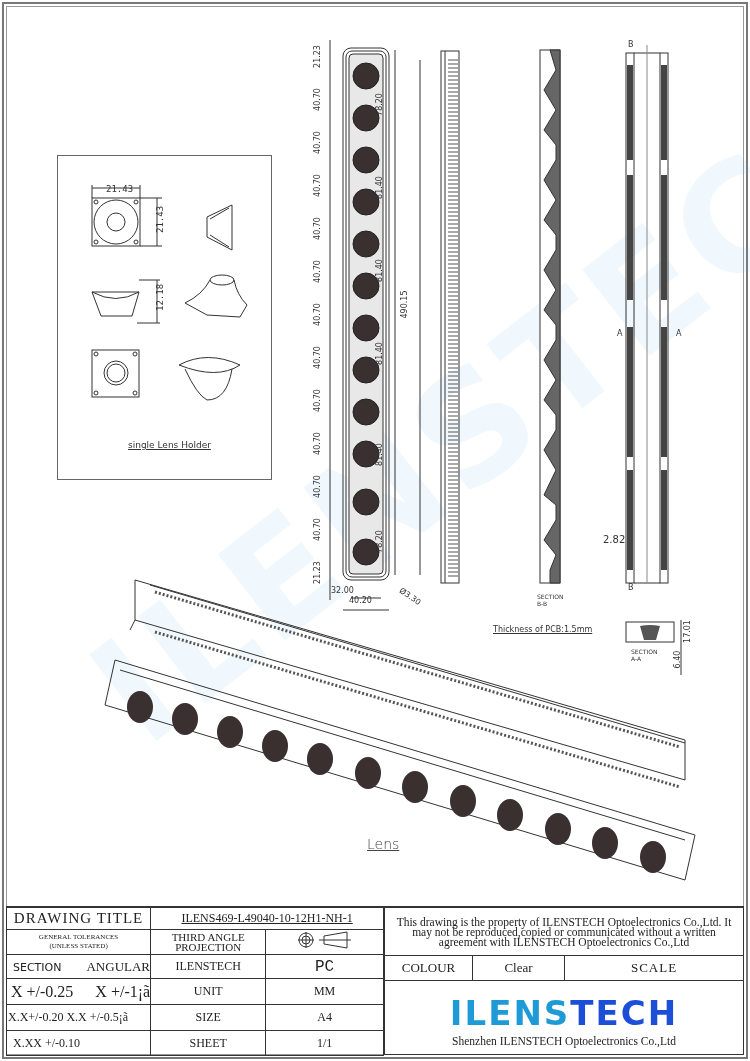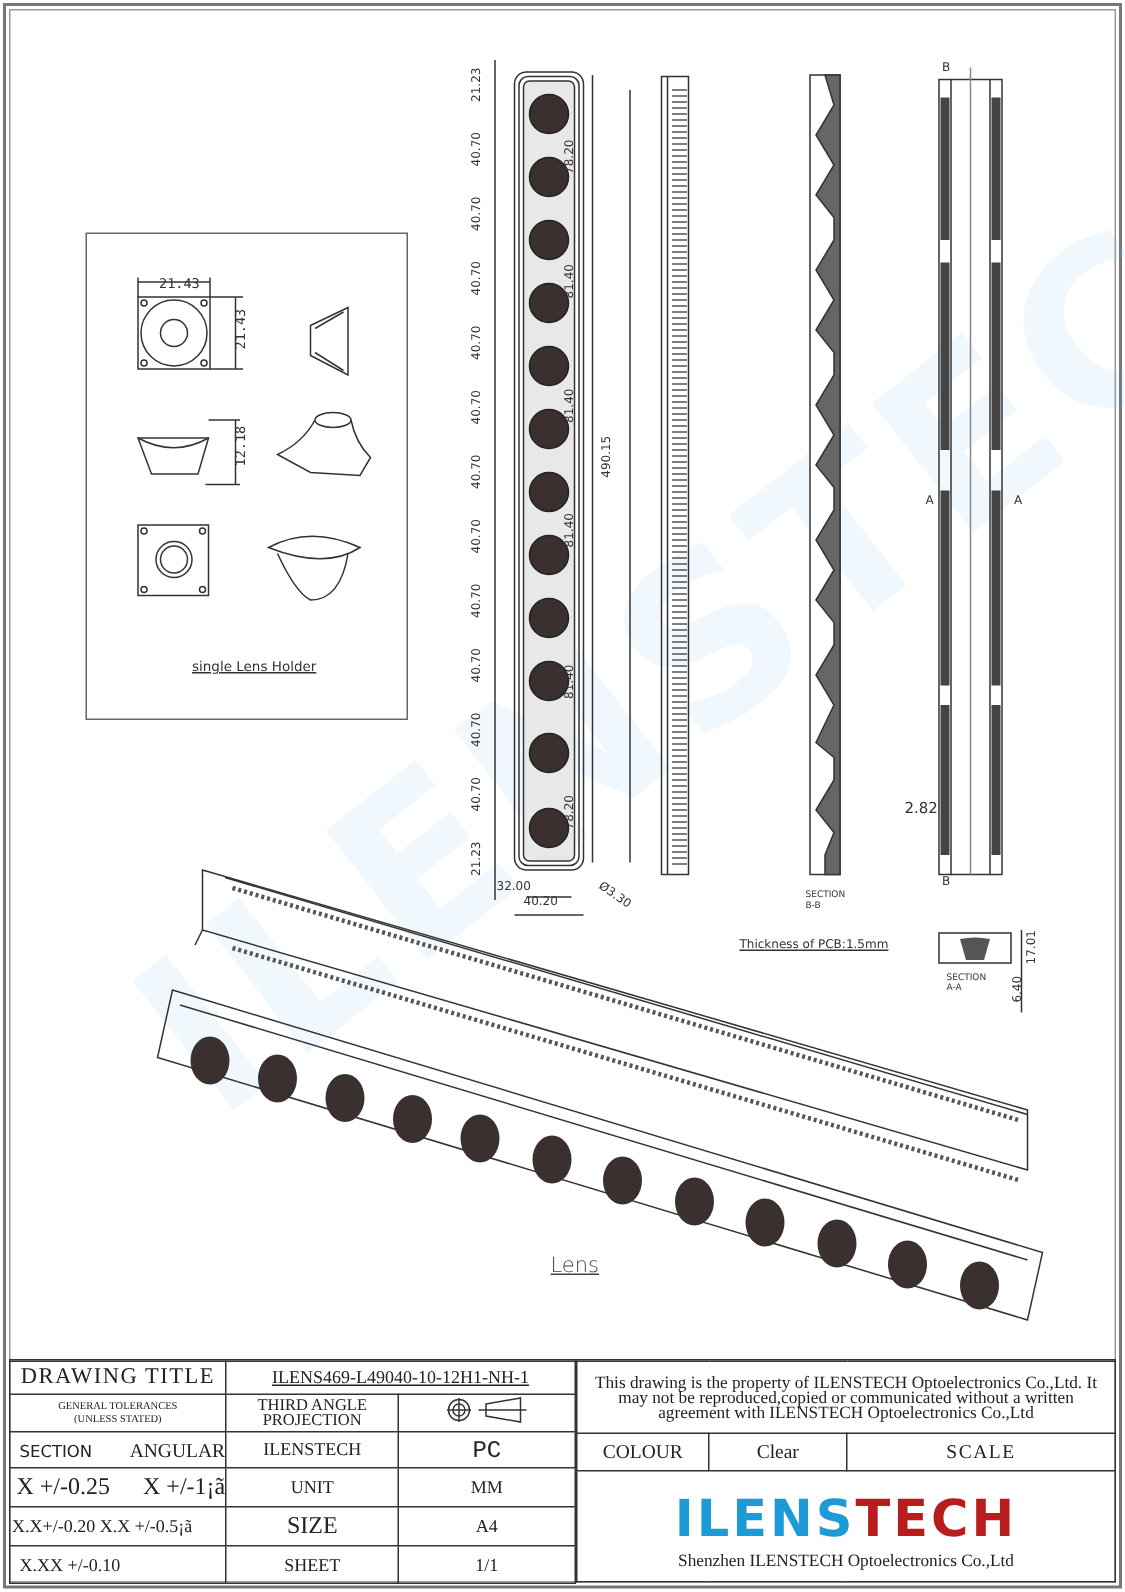--- a/index.html
+++ b/index.html
@@ -261,21 +261,21 @@
         <span style="margin-left:18px;">X  +/-1¡ã</span>
       </td>
       <td style="font-size:12px;">UNIT</td>
       <td style="font-size:12px;">MM</td>
     </tr>
     <tr style="height:26px">
       <td style="text-align:left;padding-left:1px;font-size:12px;white-space:nowrap;">
         <span>X.X+/-0.20</span>
         <span>X.X +/-0.5¡ã</span>
       </td>
-      <td style="font-size:16px;margin-top:12px;">SIZE</td>
+      <td style="font-size:12px;margin-top:12px;">SIZE</td>
       <td style="font-size:12px;">A4</td>
     </tr>
     <tr style="height:25px">
       <td style="text-align:left;padding-left:6px;font-size:12px;">
         <span>X.XX +/-0.10</span>
       </td>
       <td style="font-size:12px;">SHEET</td>
       <td style="font-size:12px;">1/1</td>
     </tr>
   </tbody>
@@ -286,20 +286,20 @@
       <td colspan="3" style="font-size:11.5px;line-height:10px;padding:0 6px;">This drawing is the property of ILENSTECH Optoelectronics Co.,Ltd. It may not be reproduced,copied or communicated without a written agreement with ILENSTECH Optoelectronics Co.,Ltd</td>
     </tr>
     <tr style="height:25px">
       <td style="width:88px;font-size:13px;">COLOUR</td>
       <td style="width:92px;font-size:13px;">Clear</td>
       <td style="font-size:13px;letter-spacing:1px;">SCALE</td>
     </tr>
     <tr>
       <td colspan="3" style="padding-top:4px;">
         <div class="logo">
-          <span style="color:#1e9ad6;">ILENS</span><span style="color:#b91c1c;text-align:right;">TECH</span>
+          <span style="color:#1e9ad6;">ILENS</span><span style="color:#1d4ed8;text-align:right;">TECH</span>
         </div>
         <div style="font-size:11.5px;margin-top:2px;">Shenzhen ILENSTECH Optoelectronics Co.,Ltd</div>
       </td>
     </tr>
   </tbody>
     </table>
 </div>
 
 </body></html>

